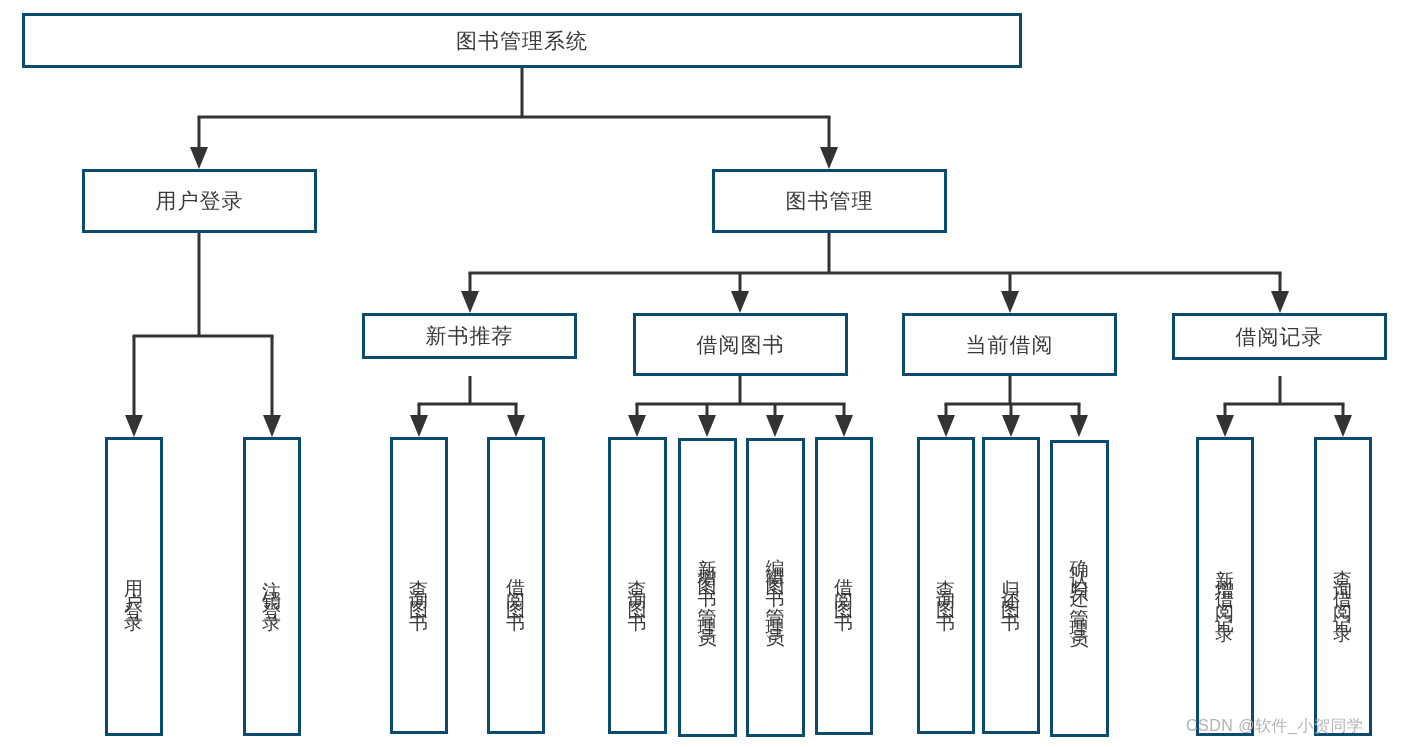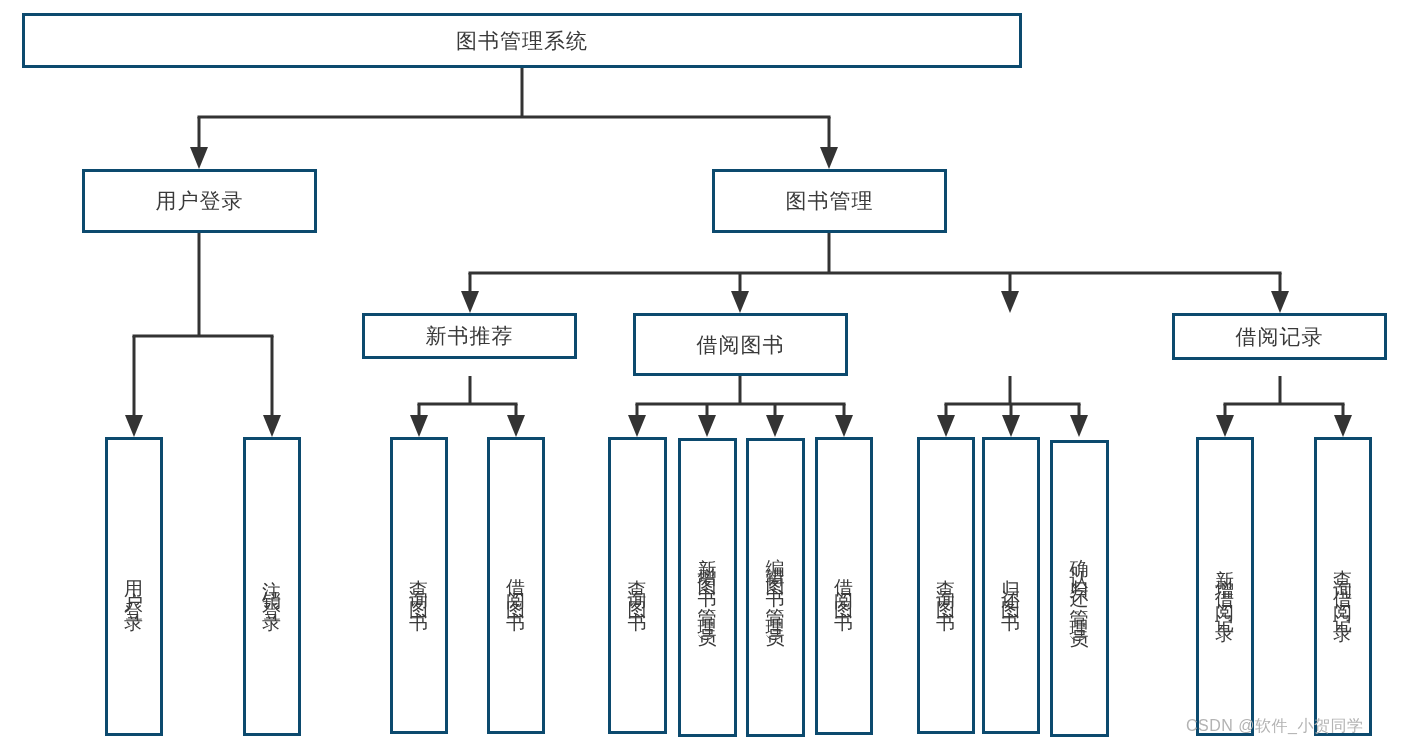--- a/index.html
+++ b/index.html
@@ -134,20 +134,23 @@
   <div class="box hbox" style="left:712px;top:169px;width:235px;height:64px;">
     <span>图书管理</span>
   </div>
 
   <div class="box hbox" style="left:362px;top:313px;width:215px;height:46px;">
     <span>新书推荐</span>
   </div>
   <div class="box hbox" style="left:633px;top:313px;width:215px;height:63px;">
     <span>借阅图书</span>
   </div>
+  <div class="box hbox" style="left:902px;top:313px;width:215px;height:63px;">
+    <span>当前借阅</span>
+  </div>
   <div class="box hbox" style="left:1172px;top:313px;width:215px;height:47px;">
     <span>借阅记录</span>
   </div>
 
   <div class="box vbox" style="left:105px;top:437px;width:58px;height:299px;">
     <span>用户登录</span>
   </div>
   <div class="box vbox" style="left:243px;top:437px;width:58px;height:299px;">
     <span>注销登录</span>
   </div>

